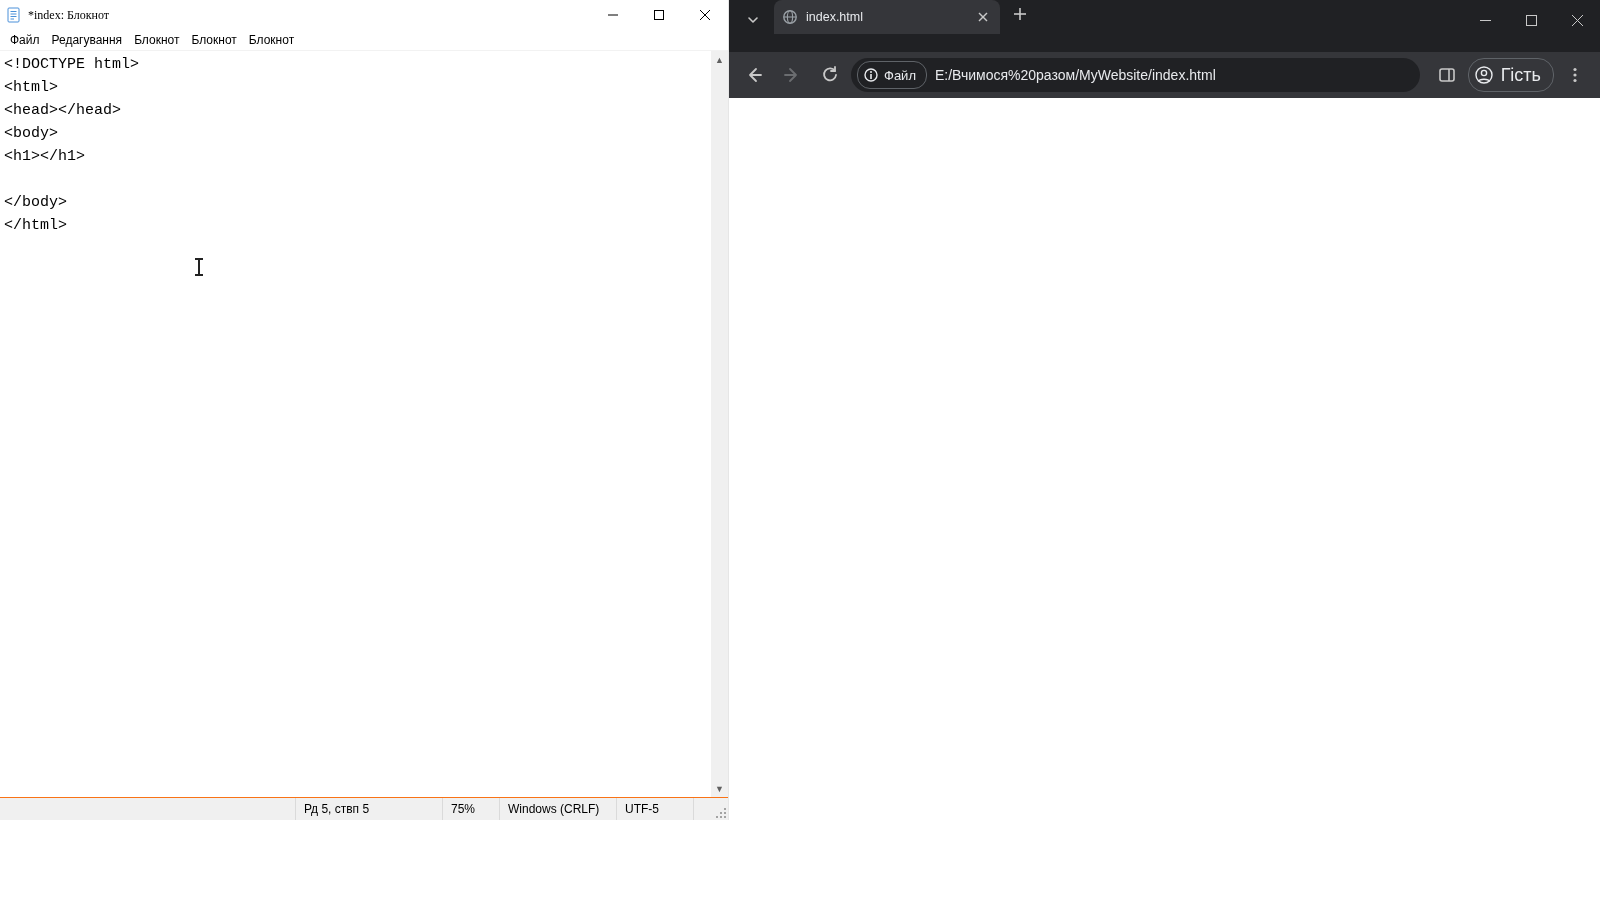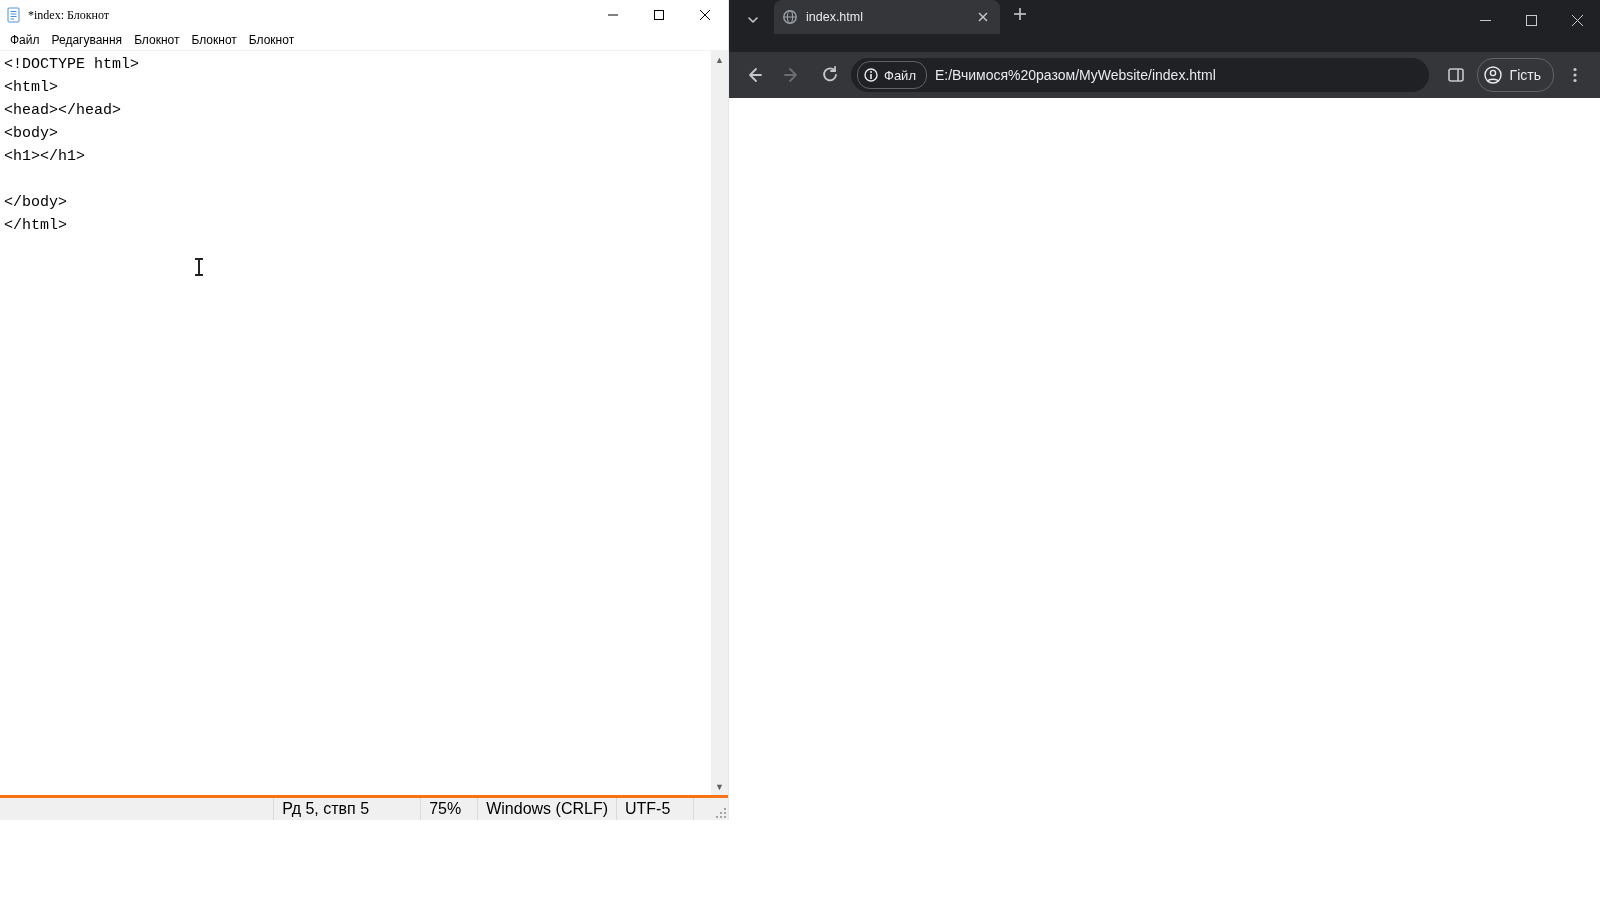--- a/index.html
+++ b/index.html
@@ -85,24 +85,24 @@
   }
   .np-scroll-btn {
     height: 17px;
     display: flex; align-items: center; justify-content: center;
     color: #606060;
     font-size: 9px;
   }
   .np-scroll-track { flex: 1; }
   .np-statusbar {
     height: 22px;
-    border-top: 3px solid #f97316;
+    border-top: 1px solid #f97316;
     background: #f0f0f0;
     display: flex;
-    font-size: 16px;
+    font-size: 12px;
     color: #000;
   }
   .np-status-cell {
     border-left: 1px solid #dadada;
     padding: 3px 8px;
     display: flex; align-items: center;
   }
   .np-status-spacer { flex: 1; }
   .np-resize {
     width: 18px;
@@ -205,21 +205,21 @@
   .cr-file-chip svg { flex: 0 0 auto; }
   .cr-url { flex: 1; color: #e8eaed; }
   .cr-right-tools { display: flex; align-items: center; gap: 4px; margin-left: 6px; }
   .cr-profile-pill {
     height: 32px;
     padding: 0 12px 0 6px;
     border: 1px solid #5f6368;
     border-radius: 16px;
     display: flex; align-items: center; gap: 8px;
     color: #e8eaed;
-    font-size: 14px;
+    font-size: 18px;
   }
   .cr-iconbtn {
     width: 34px; height: 34px;
     display: flex; align-items: center; justify-content: center;
     color: #c8c8c8;
     border-radius: 17px;
   }
   .cr-viewport {
     flex: 1;
     background: #fff;

